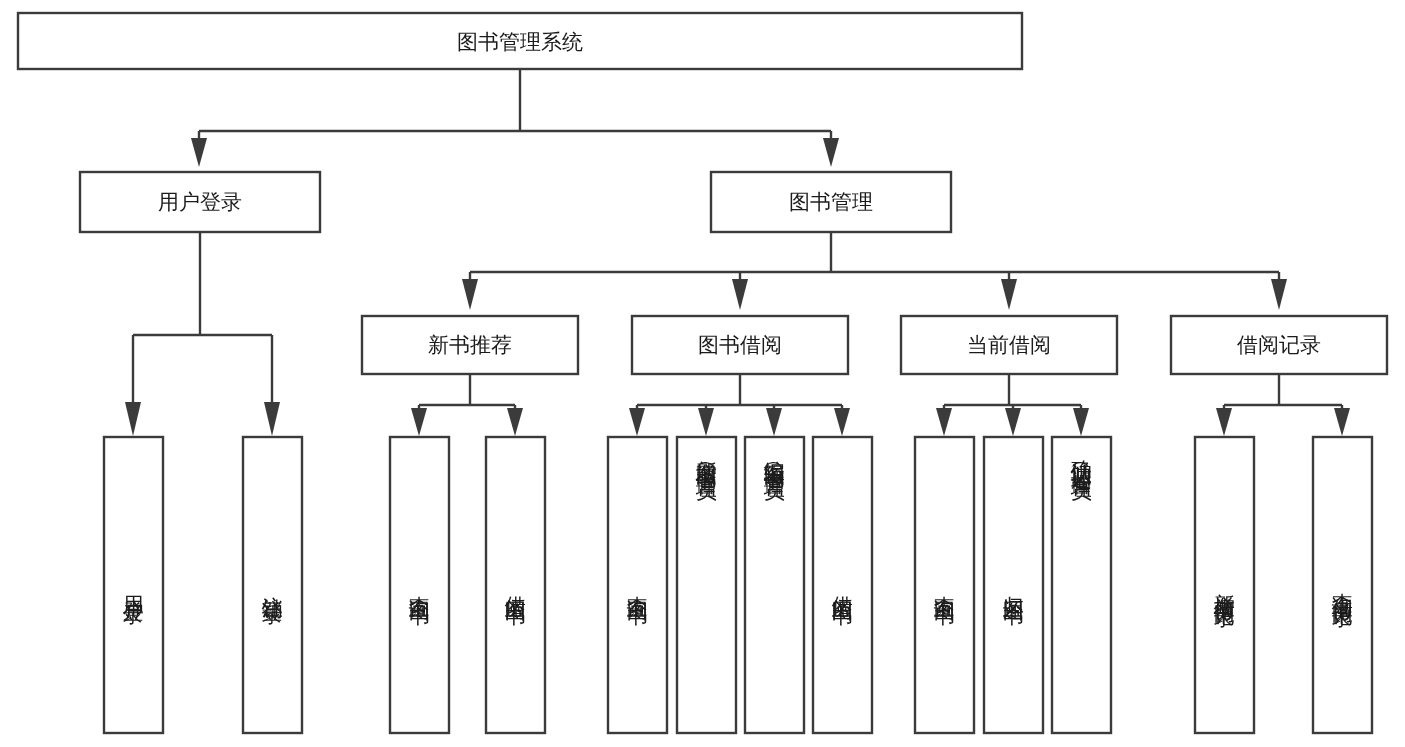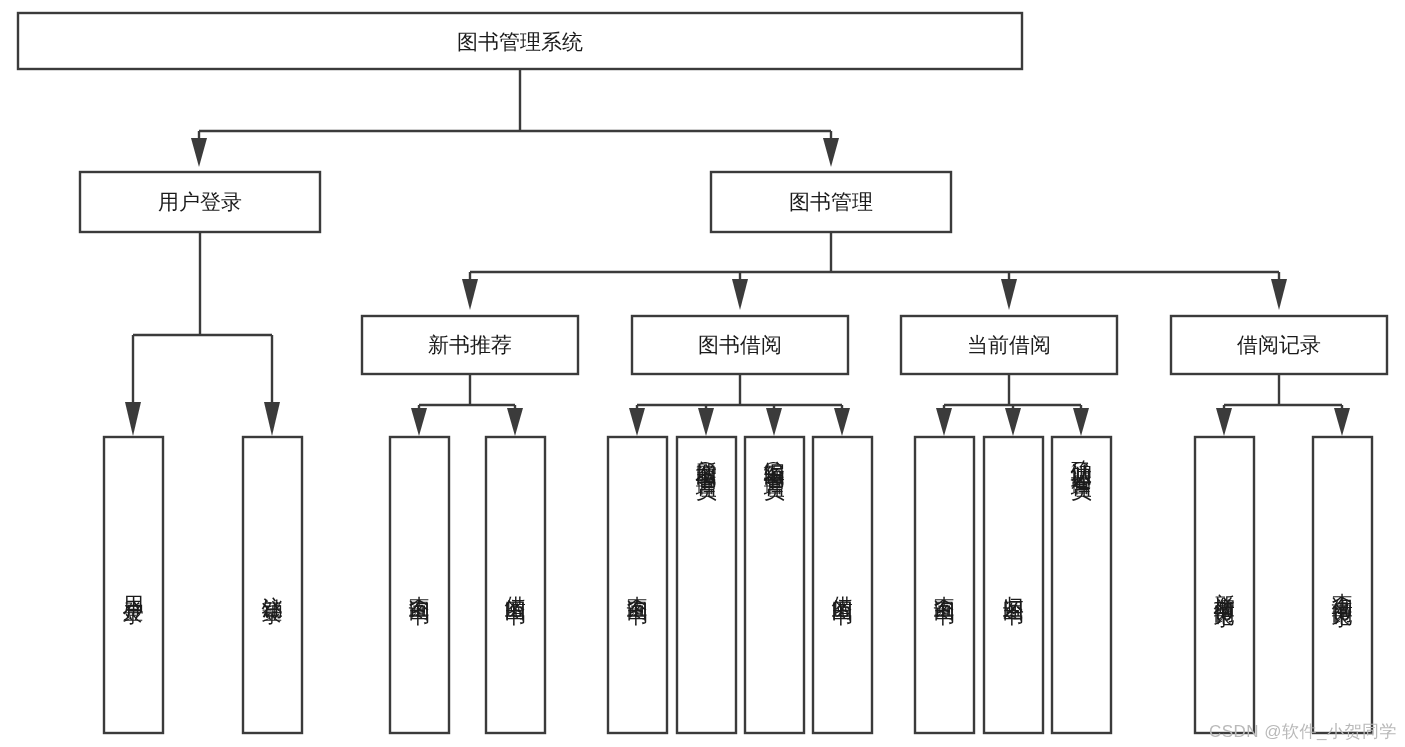--- a/index.html
+++ b/index.html
@@ -216,15 +216,14 @@
   <div class="leaf-label-wrap" style="left:745px; top:437px; width:59px; height:296px; justify-content:flex-start; padding-top:6px; box-sizing:border-box;">编辑图书（管理员）</div>
   <div class="leaf-label-wrap" style="left:813px; top:437px; width:59px; height:296px;">借阅图书</div>
 
   <div class="leaf-label-wrap" style="left:915px; top:437px; width:59px; height:296px;">查询图书</div>
   <div class="leaf-label-wrap" style="left:984px; top:437px; width:59px; height:296px;">归还图书</div>
   <div class="leaf-label-wrap" style="left:1052px; top:437px; width:59px; height:296px; justify-content:flex-start; padding-top:6px; box-sizing:border-box;">确认归还（管理员）</div>
 
   <div class="leaf-label-wrap" style="left:1195px; top:437px; width:59px; height:296px;">新增借阅记录</div>
   <div class="leaf-label-wrap" style="left:1313px; top:437px; width:59px; height:296px;">查询借阅记录</div>
 
-  <div class="watermark">CSDN @软件_小贺同学</div>
 
 </div>
 
 </body></html>

